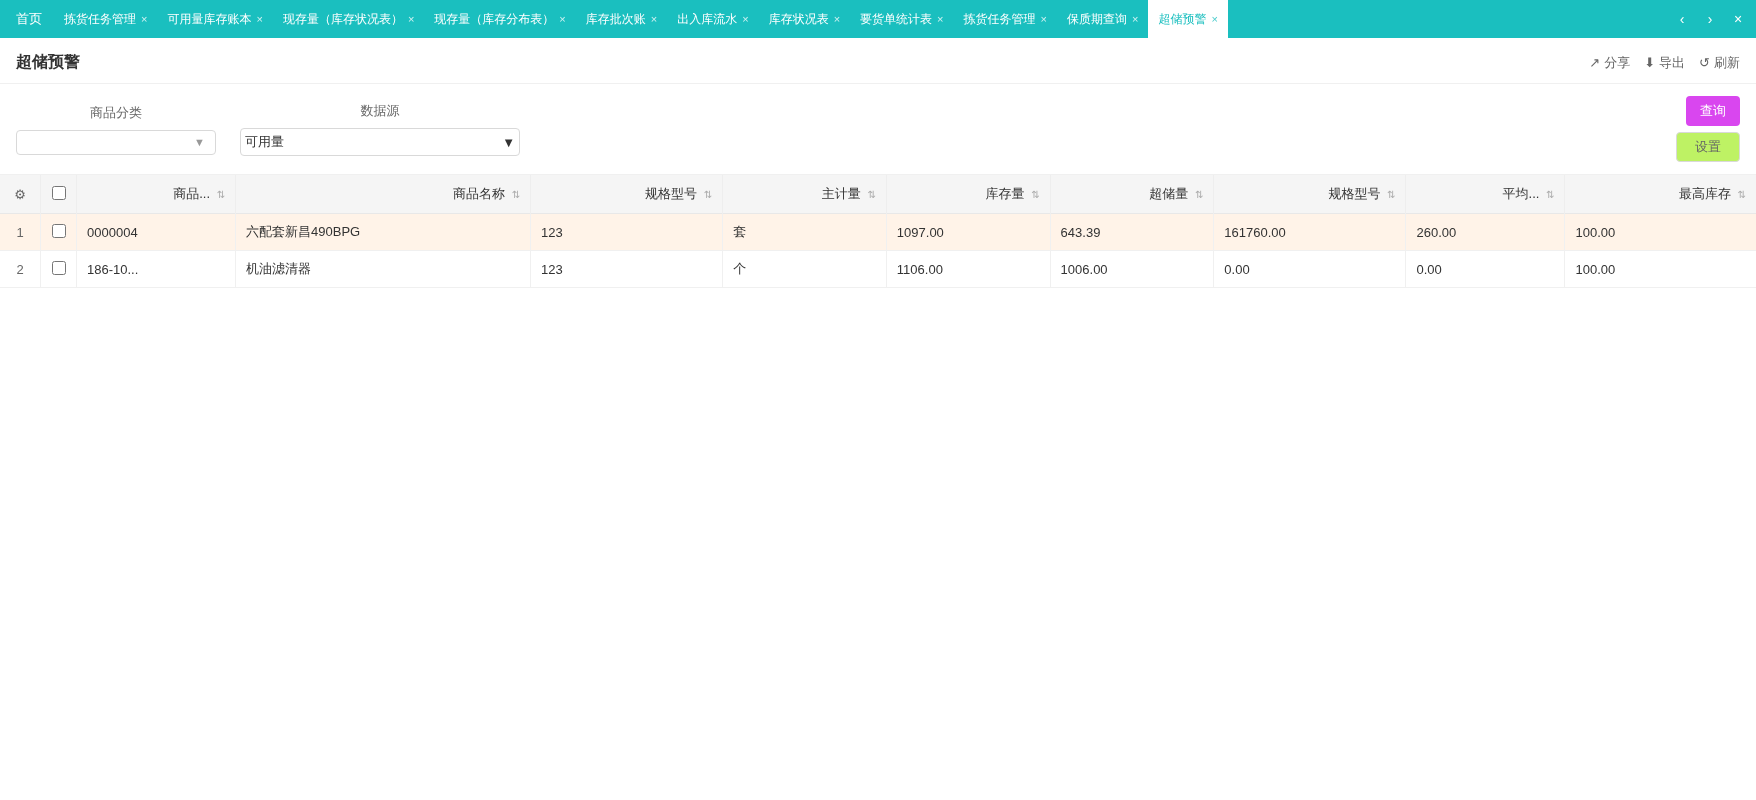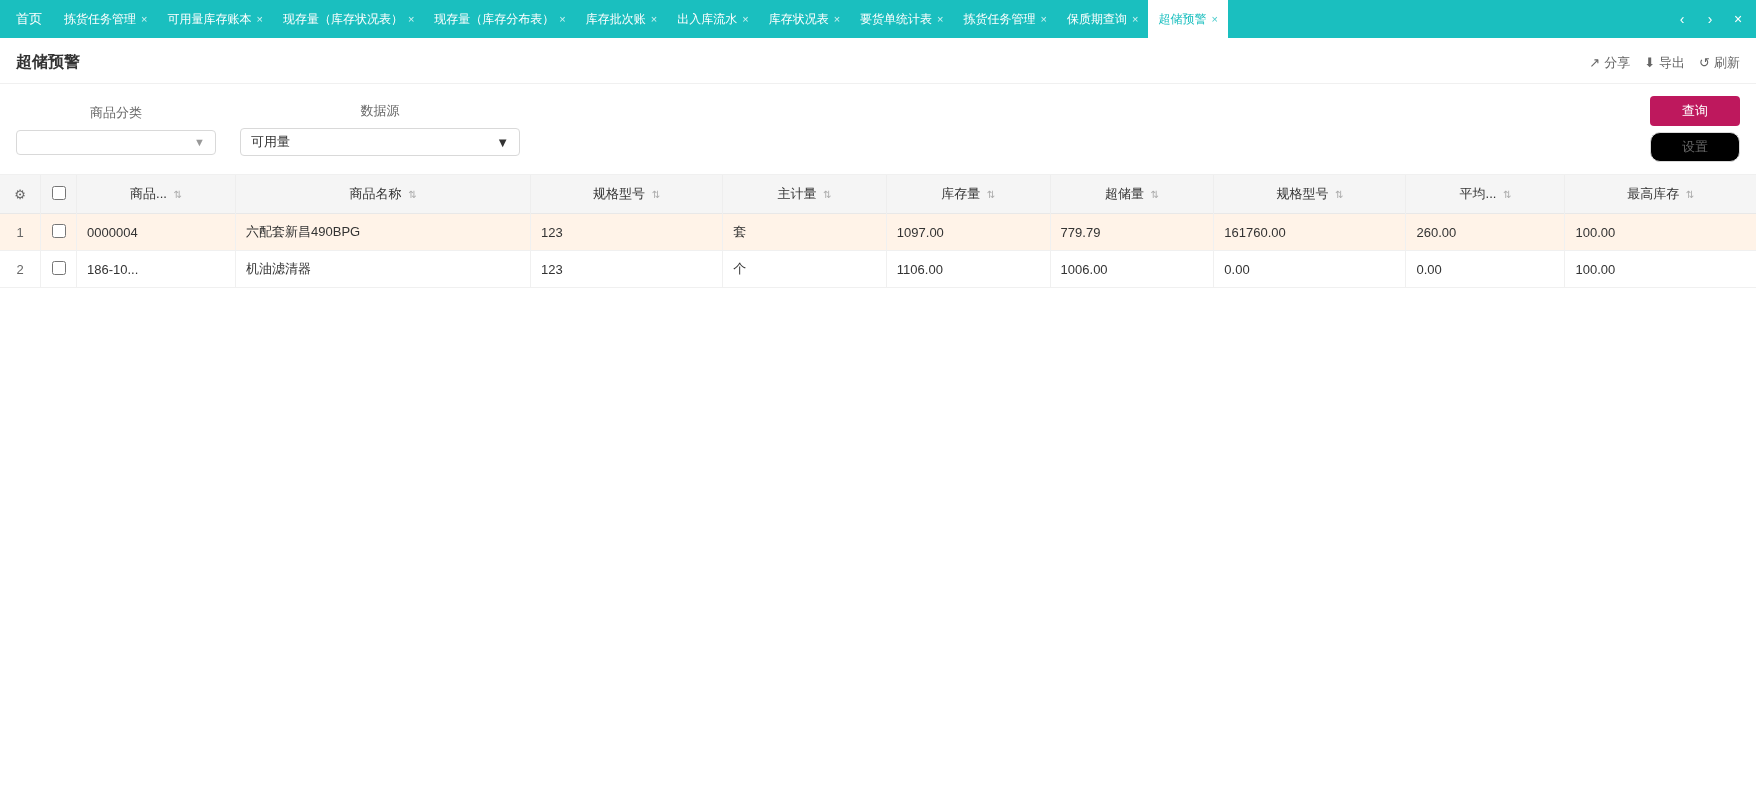--- a/index.html
+++ b/index.html
@@ -112,43 +112,43 @@
       cursor: pointer;
       justify-content: space-between;
     }
     .filter-select span { color: #999; font-size: 13px; }
     .filter-select .chevron { color: #999; font-size: 11px; }
     .filter-value-select {
       display: flex;
       align-items: center;
       border: 1px solid #d9d9d9;
       border-radius: 4px;
-      padding: 4px 10px;
+      padding: 4px 4px;
       min-width: 280px;
       background: #fff;
       cursor: pointer;
       justify-content: space-between;
     }
     .filter-value-select .value-text { color: #333; font-size: 13px; }
 
     .btn-query {
-      background: #be185d;
+      background: #d946ef;
       color: #fff;
       border: none;
       border-radius: 4px;
-      padding: 6px 32px;
+      padding: 6px 14px;
       cursor: pointer;
       font-size: 13px;
       margin-left: auto;
     }
     .btn-settings {
-      background: #000000;
+      background: #bef264;
       color: #666;
       border: 1px solid #d9d9d9;
-      border-radius: 10px;
+      border-radius: 4px;
       padding: 5px 18px;
       cursor: pointer;
       font-size: 13px;
     }
 
     .filter-buttons {
       display: flex;
       flex-direction: column;
       gap: 6px;
       margin-left: auto;
@@ -162,21 +162,21 @@
       width: 100%;
       border-collapse: collapse;
       font-size: 13px;
     }
     thead tr {
       background: #f5f5f5;
       border-bottom: 1px solid #e8e8e8;
     }
     thead th {
       padding: 9px 10px;
-      text-align: center;
+      text-align: right;
       color: #333;
       font-weight: 500;
       white-space: nowrap;
       border-right: 1px solid #eee;
       position: relative;
     }
     thead th:last-child { border-right: none; }
     .sort-icon { color: #aaa; font-size: 10px; margin-left: 3px; }
 
     tbody tr { border-bottom: 1px solid #f0f0f0; }
@@ -370,21 +370,21 @@
     <tbody id="table-body">
 
     <tr class="row-highlighted">
     <td class="row-num">1</td>
     <td class="td-checkbox"><input type="checkbox" style=""></td>
     <td>0000004</td>
     <td>六配套新昌490BPG</td>
     <td>123</td>
     <td>套</td>
     <td>1097.00</td>
-    <td>779.79</td>
+    <td>643.39</td>
     <td>161760.00</td>
     <td>260.00</td>
     <td>100.00</td>
   </tr>
         <tr>
     <td class="row-num">2</td>
     <td class="td-checkbox"><input type="checkbox" style=""></td>
     <td>186-10...</td>
     <td>机油滤清器</td>
     <td>123</td>

